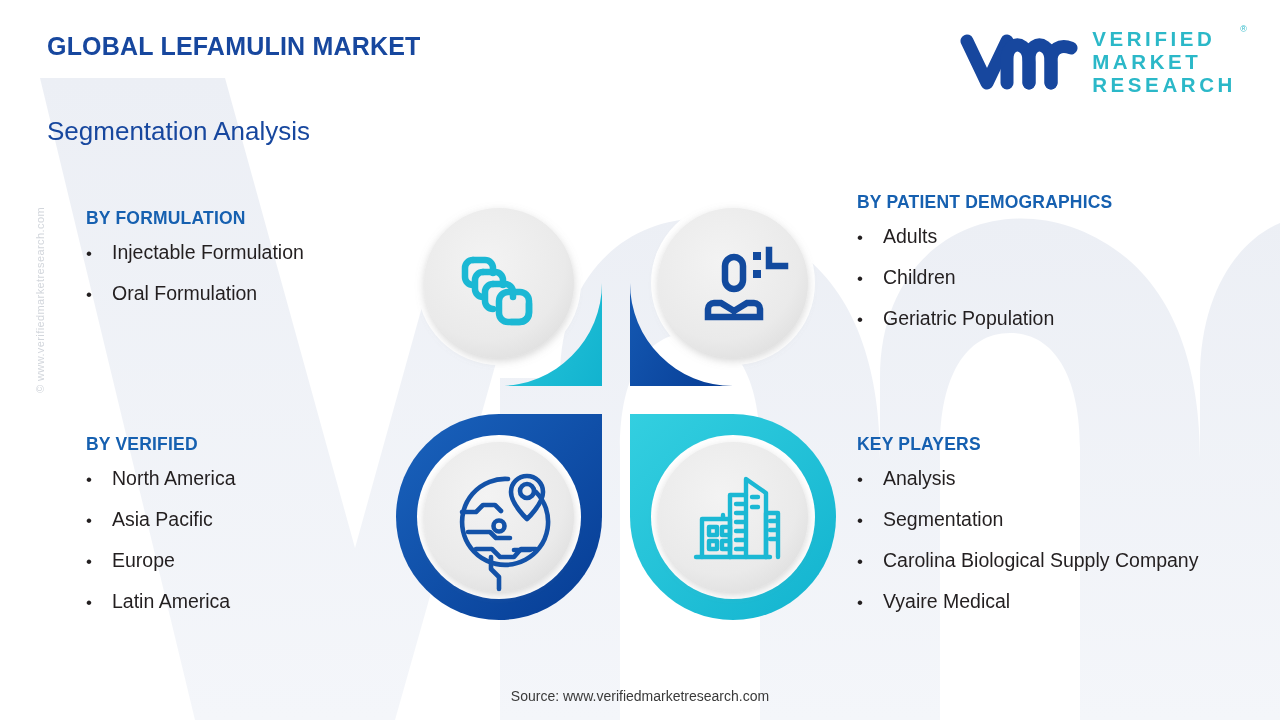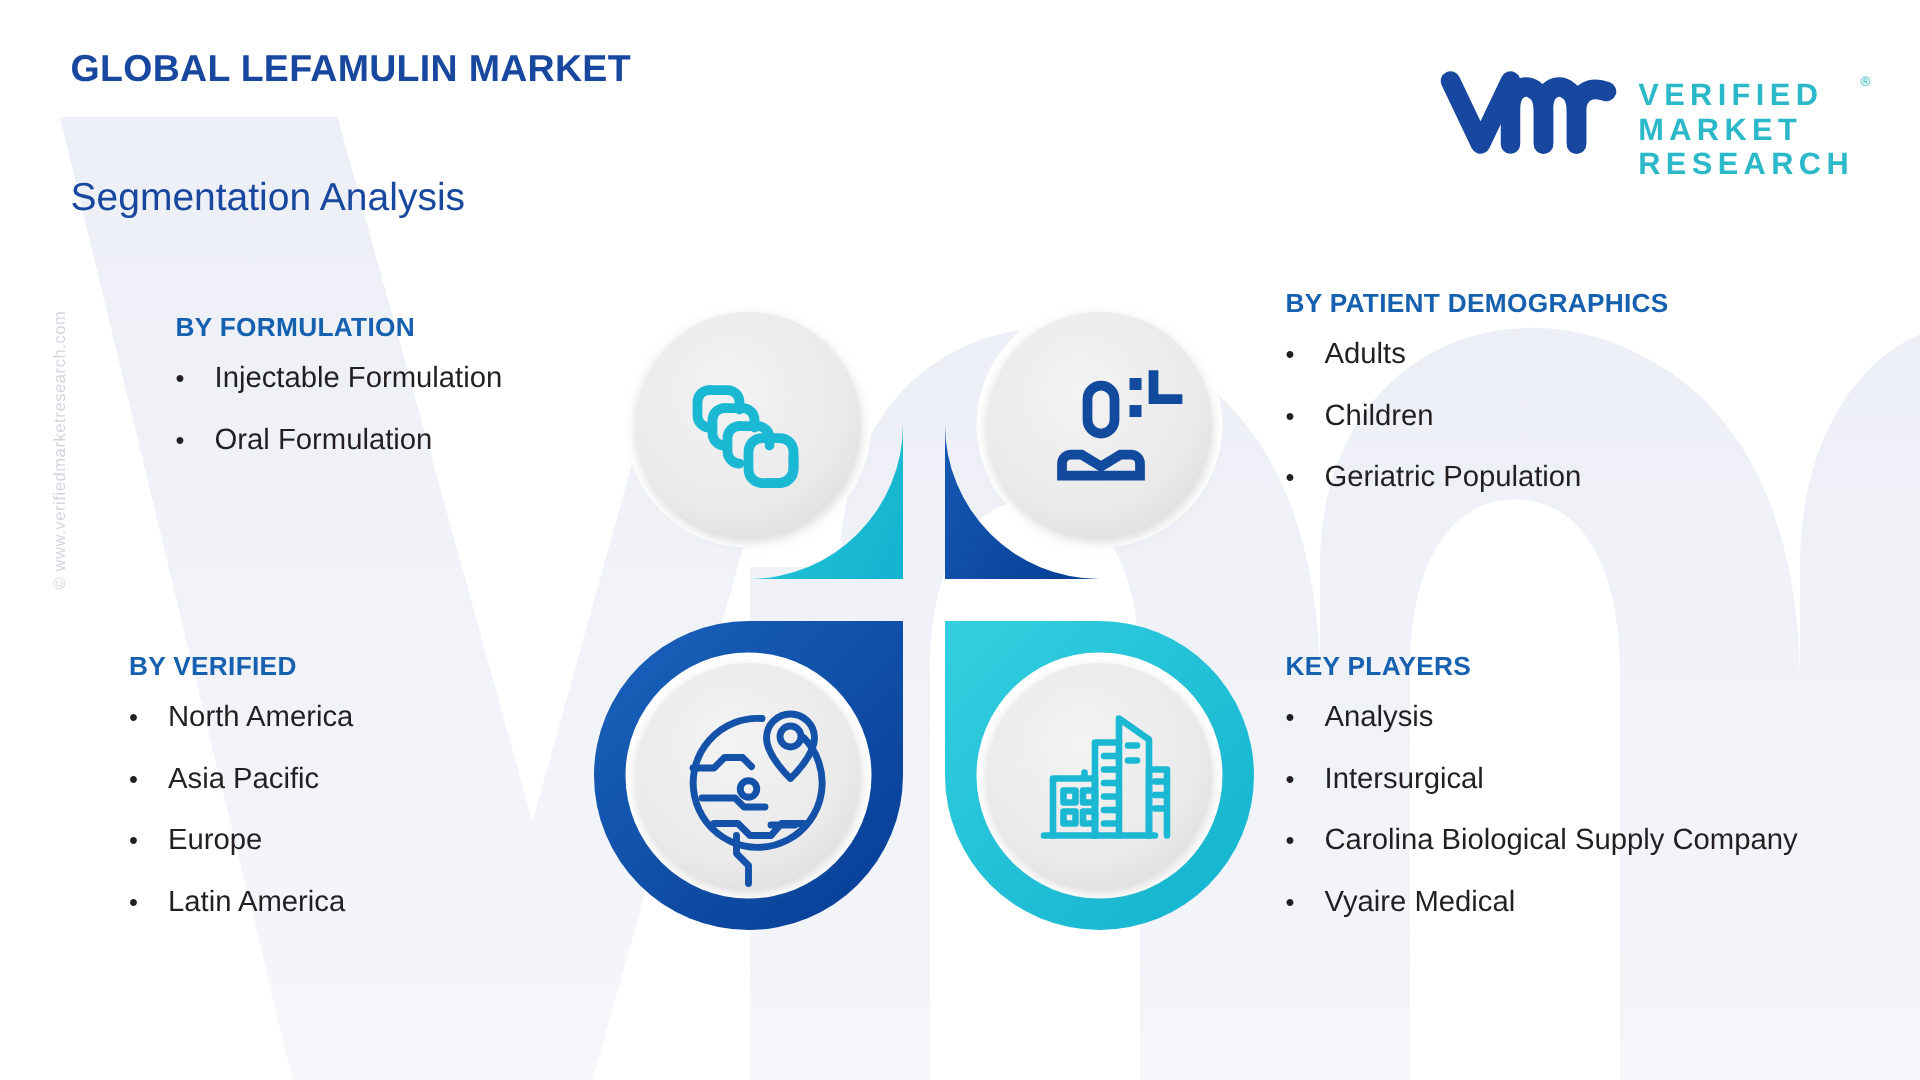--- a/index.html
+++ b/index.html
@@ -80,21 +80,20 @@
     align-items: center;
     gap: 14px;
     z-index: 4;
   }
   .logo-mark { display: block; }
   .logo-words {
     display: flex;
     flex-direction: column;
     justify-content: center;
     line-height: 1.12;
-    margin-top: 25px;
   }
   .logo-words span {
     font-size: 20.5px;
     font-weight: bold;
     letter-spacing: 3.6px;
     color: #2bb8c8;
     white-space: nowrap;
     position: relative;
   }
   .logo-reg {
@@ -135,21 +134,21 @@
   }
   .bullet {
     display: inline-block;
     width: 26px;
     flex: 0 0 26px;
     color: #231f20;
     font-size: 17px;
     line-height: 1;
   }
 
-  #col-formulation { left: 86px; top: 208px; margin-left: 31px; }
+  #col-formulation { left: 86px; top: 208px; }
   #col-geography   { left: 86px; top: 434px; }
   #col-demographics{ left: 857px; top: 192px; }
   #col-players     { left: 857px; top: 434px; }
 
   
   .quad {
     position: absolute;
     left: 396px;
     top: 180px;
     width: 440px;
@@ -271,21 +270,21 @@
 
   <div class="col" id="col-players">
     <div class="col-heading">KEY PLAYERS</div>
     <ul>
       <li>
           <span class="bullet">•</span>
           <span>Analysis</span>
         </li>
       <li>
           <span class="bullet">•</span>
-          <span>Intersurgical</span>
+          <span>Segmentation</span>
         </li>
       <li>
           <span class="bullet">•</span>
           <span>Carolina Biological Supply Company</span>
         </li>
       <li>
           <span class="bullet">•</span>
           <span>Vyaire Medical</span>
         </li>
     </ul>
@@ -376,14 +375,15 @@
         <rect x="79" y="127" width="8" height="8"></rect>
         <rect x="92" y="127" width="8" height="8"></rect>
         <path d="M106 90 h8 M106 99 h8 M106 108 h8 M106 117 h8 M106 126 h8 M106 135 h8"></path>
         <path d="M122 83 h6 M122 93 h6"></path>
         <path d="M140 107 h6 M140 116 h6 M140 125 h6"></path>
         <path d="M93 101 v3"></path>
       </g>
     </g>
   </svg>
 
+  <div class="footer">Source: www.verifiedmarketresearch.com</div>
 
 </div>
 
 </body></html>

